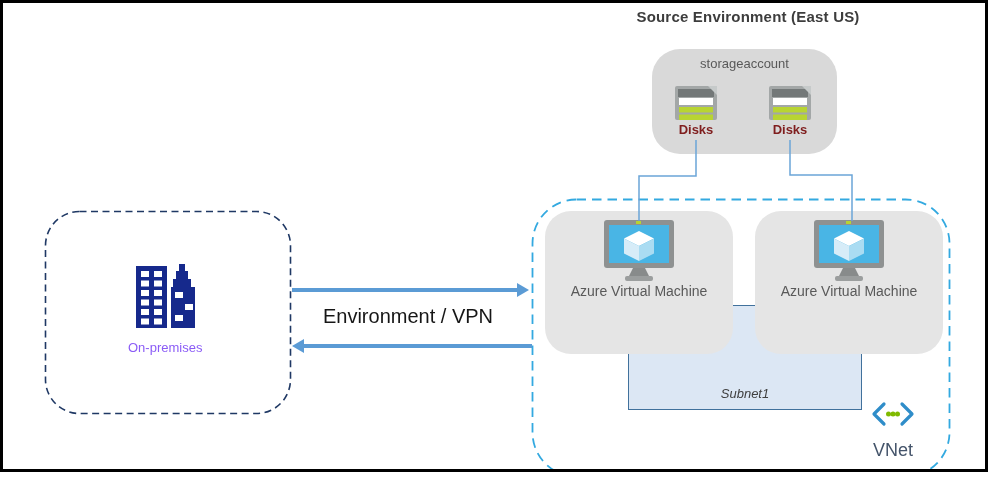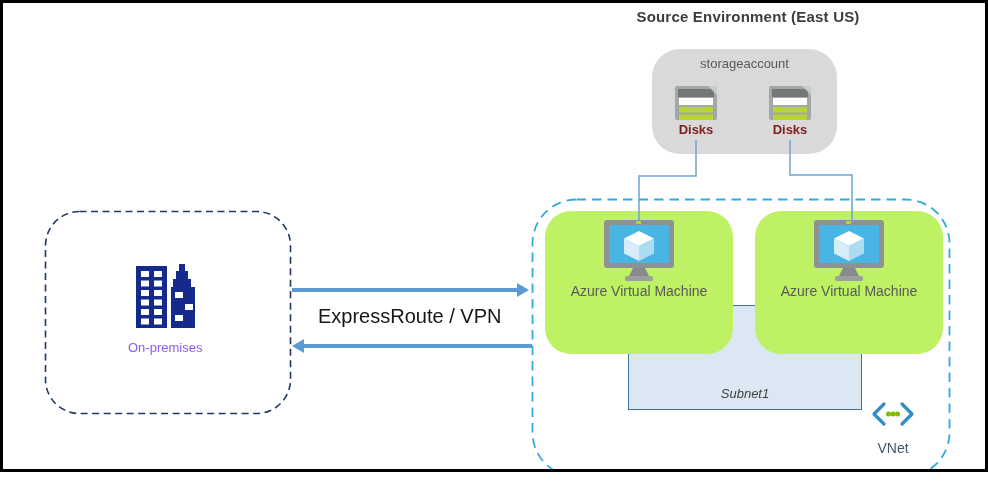--- a/index.html
+++ b/index.html
@@ -45,38 +45,38 @@
     box-sizing:border-box;z-index:1;
   }
   .subnet-label{
     position:absolute;left:0;bottom:8px;width:100%;
     text-align:center;font-size:13px;color:#404040;font-style:italic;
   }
 
   
   .vm-node{
     width:188px;height:143px;top:211px;
-    background:#bef264;border-radius:26px;z-index:2;
+    background:#e5e5e5;border-radius:26px;z-index:2;
   }
   .vm-node.v0{left:545px;}
   .vm-node.v1{left:755px;}
   .vm-node svg{display:block;margin:8px auto 0 auto;}
   .vm-label{
     position:absolute;left:0;top:72px;width:100%;
     text-align:center;font-size:14px;color:#595959;
   }
 
   
   .connectors{left:0;top:0;z-index:5;pointer-events:none;}
 
   
   .vnet-icon{left:871px;top:401px;z-index:3;}
   .vnet-label{
     left:861px;top:440px;width:64px;text-align:center;
-    font-size:14px;color:#44546a;z-index:3;
+    font-size:18px;color:#44546a;z-index:3;
   }
 
   
   .onprem-rect{left:44px;top:210px;z-index:0;}
   .building{left:129px;top:258px;z-index:2;}
   .onprem-label{
     left:128px;top:338px;width:120px;
     font-size:13px;line-height:19px;color:#8b5cf6;z-index:2;
   }
 
@@ -215,14 +215,14 @@
     </g>
   </svg>
   <div class="abs onprem-label">
     <div>On-premises</div>
   </div>
 
   <div class="abs arrow-shaft shaft-top"></div>
   <div class="abs arrow-head head-right"></div>
   <div class="abs arrow-shaft shaft-bottom"></div>
   <div class="abs arrow-head head-left"></div>
-  <div class="abs connection-label">ExpressRoute / VPN</div>
+  <div class="abs connection-label">Environment / VPN</div>
 </div>
 
 </body></html>

